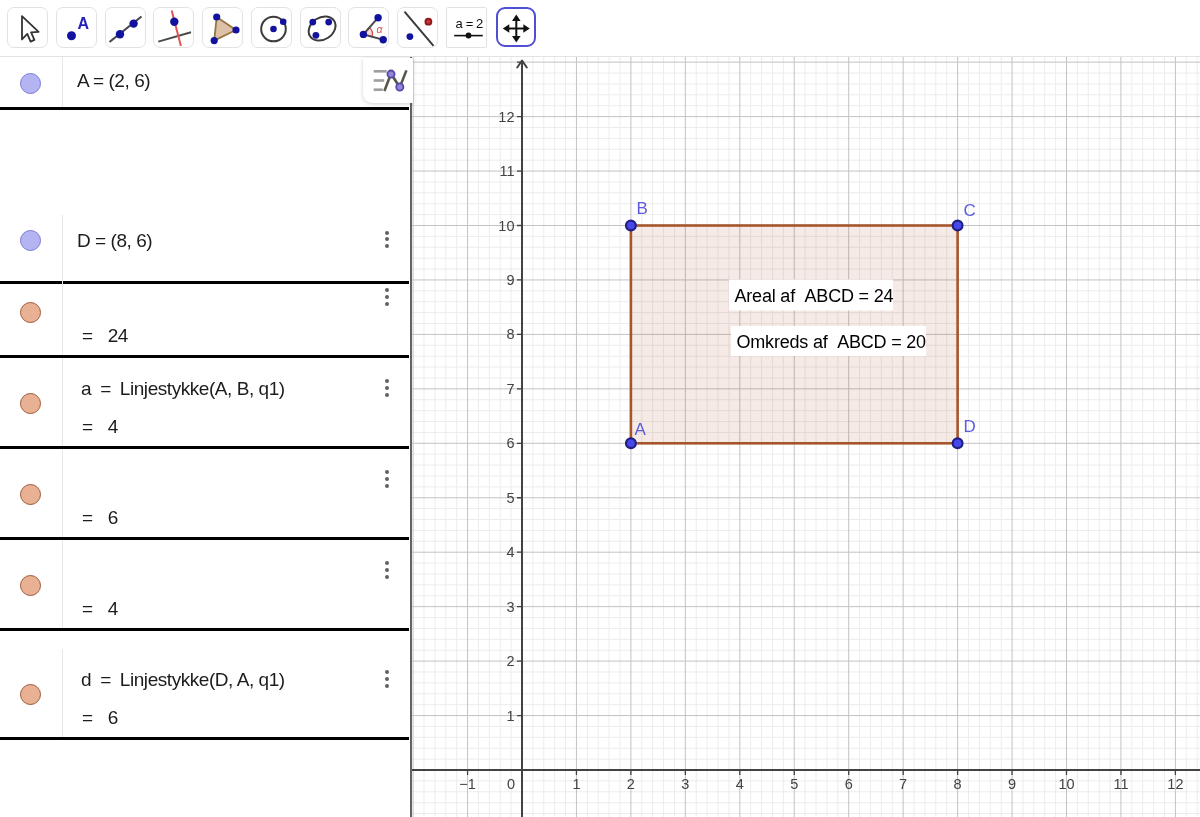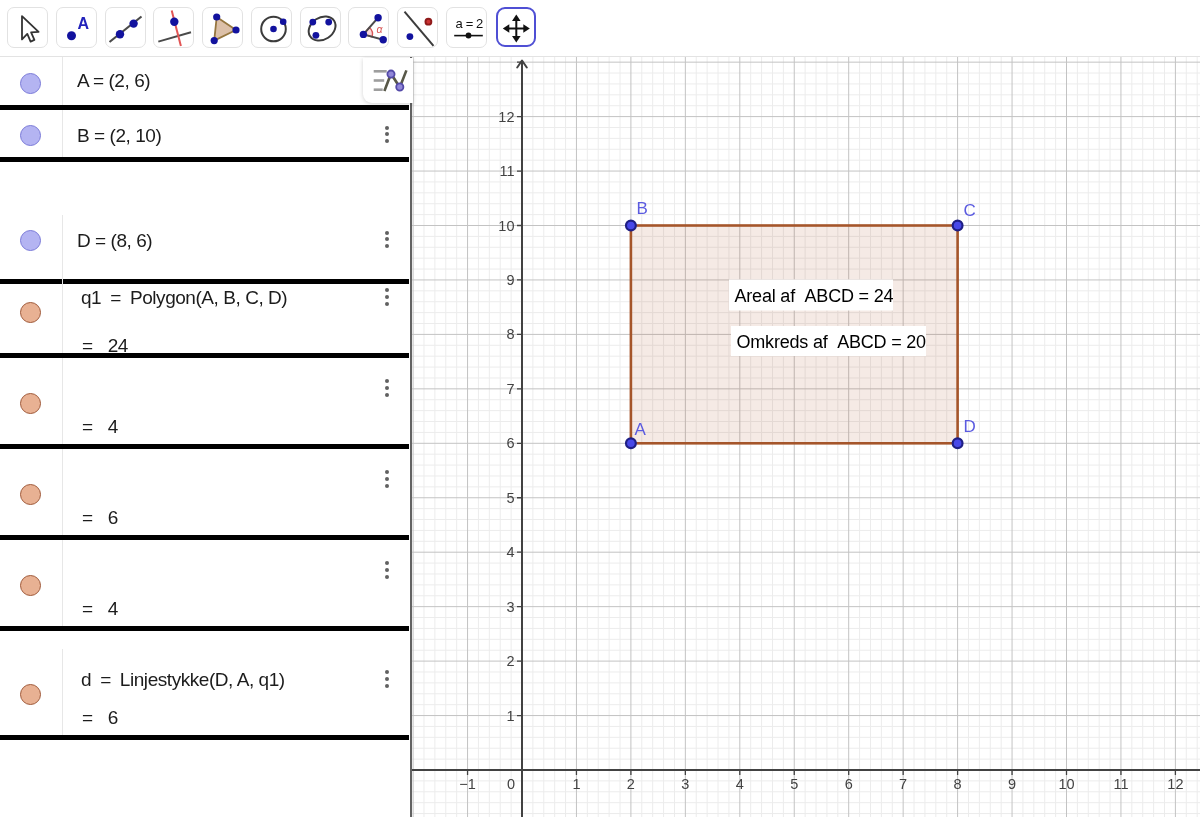--- a/index.html
+++ b/index.html
@@ -1,21 +1,21 @@
 <!DOCTYPE html>
 <html><head><meta charset="utf-8">
 <style>
 * { margin:0; padding:0; box-sizing:border-box; }
 html,body { width:1200px; height:817px; overflow:hidden; background:#ffffff;
   font-family:"Liberation Sans", sans-serif; position:relative; }
 #toolbar { position:absolute; left:0; top:0; width:1200px; height:57px;
   background:#ffffff; border-bottom:1px solid #e3e3e3; }
 .tb { position:absolute; background:#ffffff; }
 #algebra { position:absolute; left:0; top:57px; width:409px; height:760px; background:#ffffff; }
-.row { position:absolute; left:0; width:409px; border-bottom:5px solid #000000; }
+.row { position:absolute; left:0; width:409px; border-bottom:3px solid #000000; }
 .row::before { content:""; position:absolute; left:62px; top:0; bottom:0; width:1px; background:#e7e7e7; }
 .cb, .co { position:absolute; left:19.5px; width:21px; height:21px; border-radius:50%; }
 .cb { background:#b4b4f2; border:1.6px solid #7b7bd8; }
 .co { background:#e8b193; border:1.6px solid #a05a3a; }
 .at { position:absolute; font-size:19px; color:#1c1c1c; transform:translateY(-50%); white-space:pre; letter-spacing:-0.45px; }
 .menu { position:absolute; left:385px; width:5px; }
 .menu i { display:block; width:4px; height:4px; border-radius:50%; background:#616161; margin:0 0 2.8px 0; }
 #scrollbar { position:absolute; left:409.5px; top:57px; width:2px; height:760px; background:#636363; }
 #sortbtn { position:absolute; left:363px; top:58px; width:50px; height:45px; background:#ffffff;
   border-radius:0 0 0 9px; box-shadow:0 1px 4px rgba(0,0,0,0.18); z-index:5; }
@@ -119,71 +119,62 @@
         <circle cx="29.1" cy="9.7" r="3.7" fill="#12129e"></circle>
         <circle cx="34.2" cy="31.8" r="3.7" fill="#12129e"></circle>
         <text x="27.4" y="24.9" font-family="Liberation Sans, sans-serif" font-size="10.5" font-style="italic" fill="#d85555">α</text>
       </svg></div>
 <div class="tb" style="left:397px;top:7px;width:41px;height:41px;border:1px solid #e2e2e2;border-radius:7px;"><svg width="39" height="39">
         <line x1="6.5" y1="3.6" x2="35.5" y2="37.8" stroke="#3c3c3c" stroke-width="2"></line>
         <circle cx="11.9" cy="28.6" r="3.4" fill="#12129e"></circle>
         <circle cx="30.4" cy="13.7" r="3.9" fill="#8f1a1a"></circle>
         <circle cx="30.4" cy="13.7" r="2" fill="#cc3333"></circle>
       </svg></div>
-<div class="tb" style="left:445.8px;top:7px;width:41px;height:41px;border:1px solid #e2e2e2;border-radius:7px;"><svg width="39" height="39">
+<div class="tb" style="left:445.8px;top:7px;width:41px;height:41px;border:1px solid #e2e2e2;border-radius:2px;"><svg width="39" height="39">
         <text x="8.6" y="19.9" font-family="Liberation Sans, sans-serif" font-size="13" letter-spacing="-0.4" fill="#111111">a = 2</text>
         <line x1="7.2" y1="27.6" x2="35.8" y2="27.6" stroke="#111111" stroke-width="1.6"></line>
         <circle cx="21.5" cy="27.5" r="2.9" fill="#111111"></circle>
       </svg></div>
 <div class="tb" style="left:496px;top:7px;width:40px;height:40px;border:2px solid #4f4fd4;border-radius:9px;"><svg width="36" height="36">
         <g stroke="#111111" stroke-width="2" fill="#111111">
           <line x1="10.5" y1="19.5" x2="26" y2="19.5"></line>
           <line x1="18.3" y1="11.8" x2="18.3" y2="27.2"></line>
           <path d="M11.3 15.2 L4.8 19.5 L11.3 23.8 Z" stroke="none"></path>
           <path d="M25.3 15.2 L31.8 19.5 L25.3 23.8 Z" stroke="none"></path>
           <path d="M14 12 L18.3 5.5 L22.6 12 Z" stroke="none"></path>
           <path d="M14 27 L18.3 33.5 L22.6 27 Z" stroke="none"></path>
         </g>
       </svg></div>
 </div>
 <div id="algebra">
 <div class="row" style="top:0px;height:52.5px">
       <div class="cb" style="top:15.75px"></div>
       <div class="at" style="top:23.5px;left:77px">A = (2, 6)</div>
     </div>
-<div class="row" style="top:52.5px;height:52.5px">
-      <div class="cb" style="top:15.75px"></div>
-      <div class="at" style="top:26px;left:77px">B = (2, 10)</div>
-      <div class="menu" style="top:16px">
-        <i></i>
-        <i></i>
-        <i></i>
-      </div>
-    </div>
 <div class="row" style="top:157.5px;height:69px">
       <div class="cb" style="top:15.75px"></div>
       <div class="at" style="top:26px;left:77px">D = (8, 6)</div>
       <div class="menu" style="top:16px">
         <i></i>
         <i></i>
         <i></i>
       </div>
     </div>
 <div class="row" style="top:210px;height:91px">
       <div class="co" style="top:35.0px"></div>
-      <div class="at" style="top:31px;left:81px">q1 = Polygon(A, B, C, D)</div>
-      <div class="at" style="top:79px;left:82px"><span style="margin-right:15px">=</span>24</div>
+      <div class="at" style="top:69px;left:82px"><span style="margin-right:15px">=</span>24</div>
       <div class="menu" style="top:21px">
         <i></i>
         <i></i>
         <i></i>
       </div>
     </div>
 <div class="row" style="top:301px;height:91px">
       <div class="co" style="top:35.0px"></div>
+      <div class="at" style="top:31px;left:81px">a = Linjestykke(A, B, q1)</div>
       <div class="at" style="top:69px;left:82px"><span style="margin-right:15px">=</span>4</div>
       <div class="menu" style="top:21px">
         <i></i>
         <i></i>
         <i></i>
       </div>
     </div>
 <div class="row" style="top:392px;height:91px">
       <div class="co" style="top:35.0px"></div>
       <div class="at" style="top:69px;left:82px"><span style="margin-right:15px">=</span>6</div>

